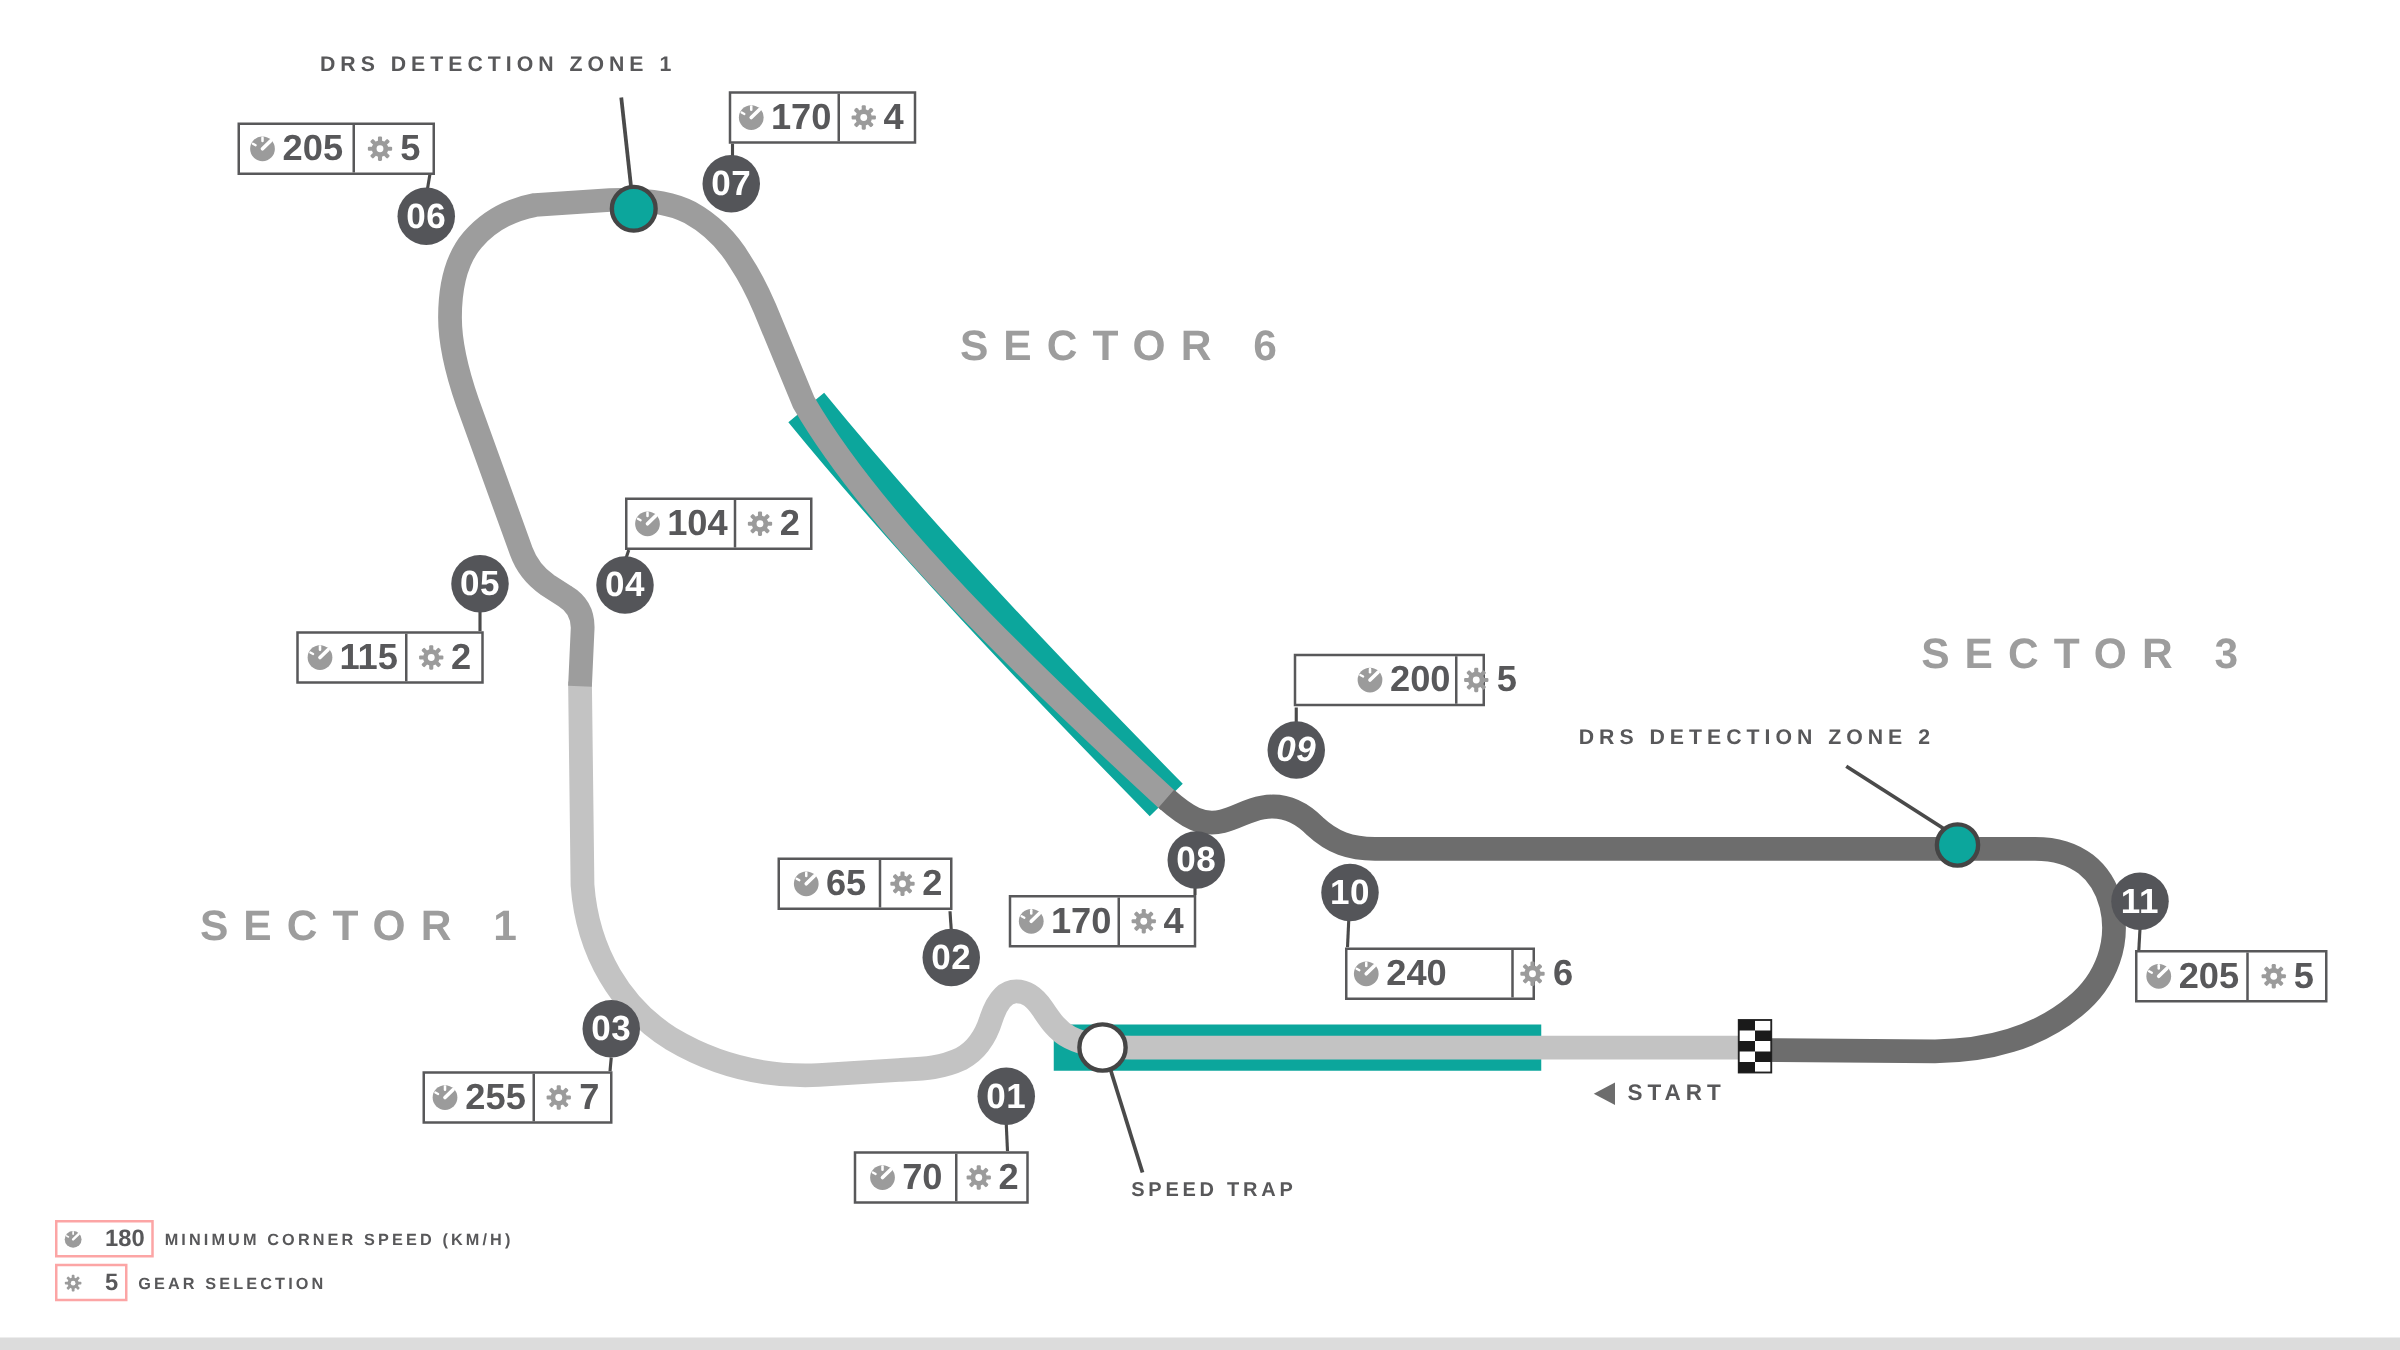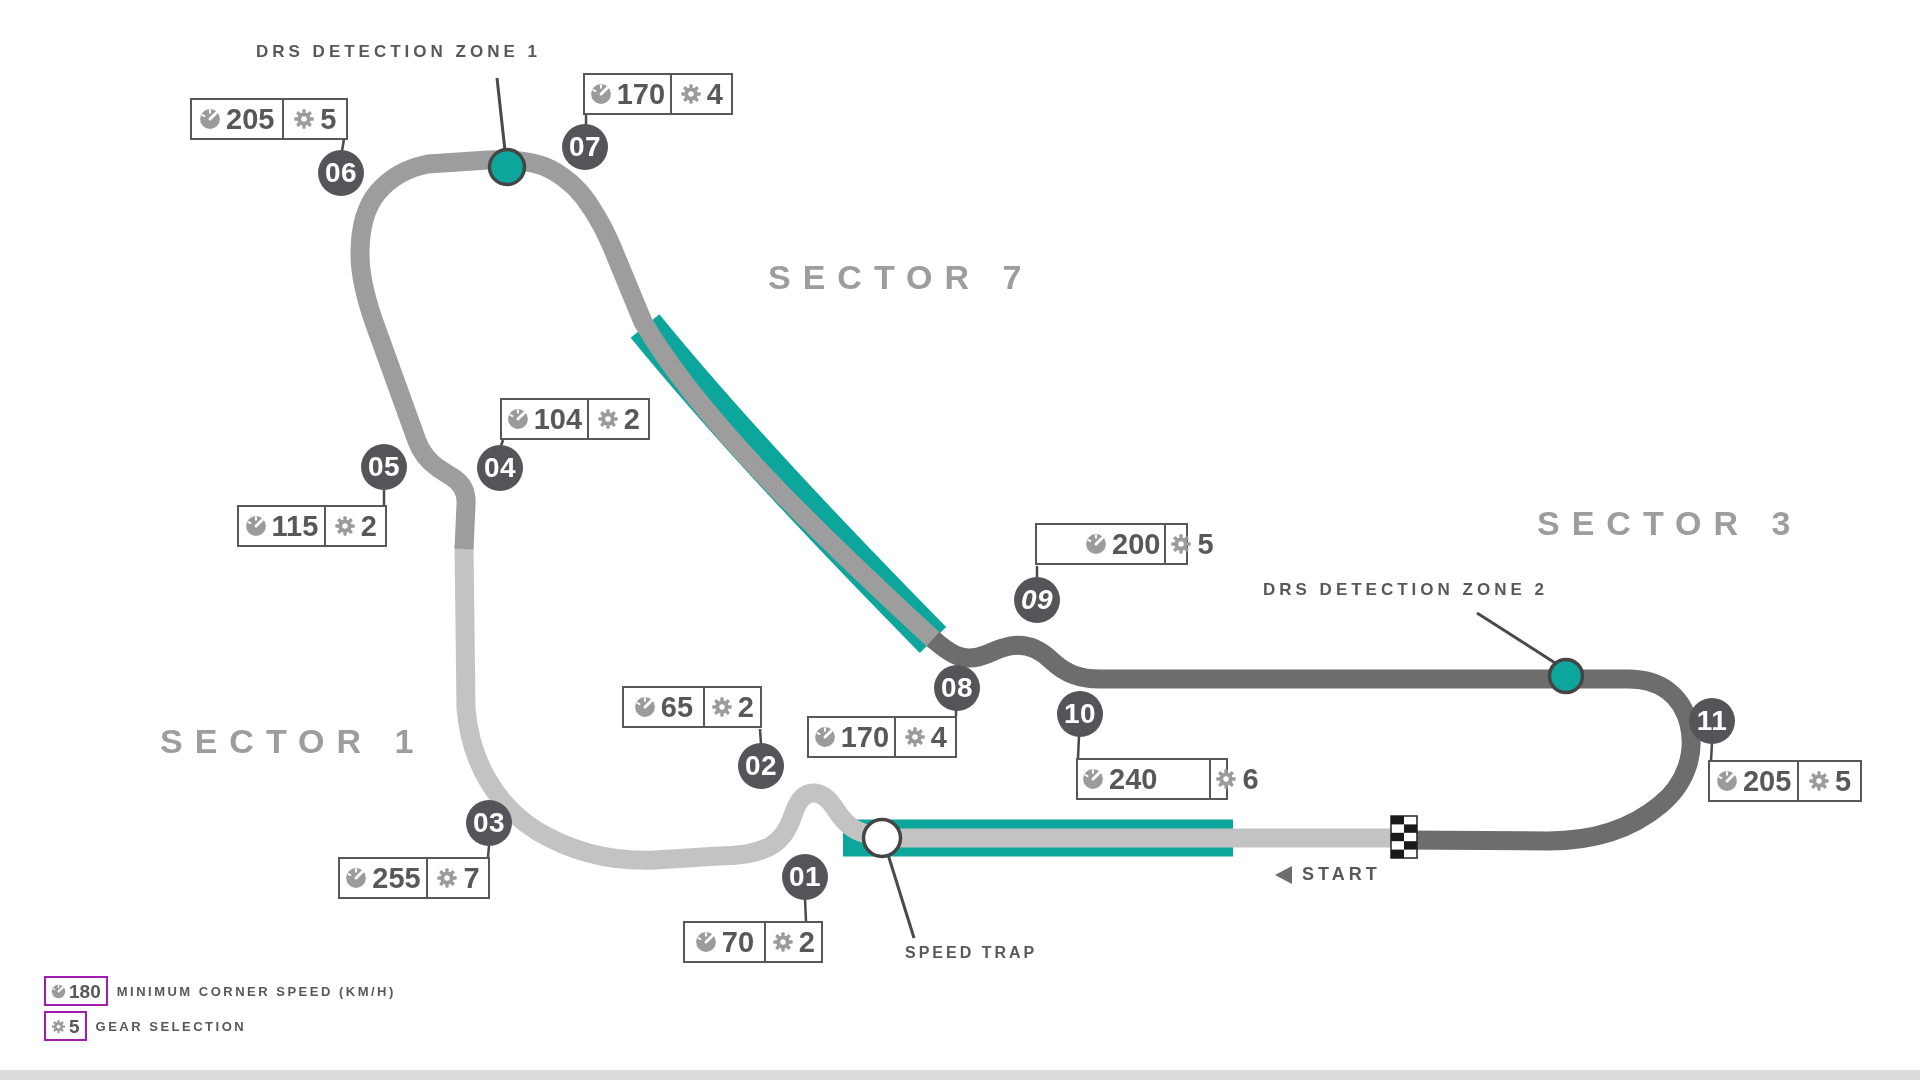--- a/index.html
+++ b/index.html
@@ -23,22 +23,22 @@
   .lab{position:absolute;font-weight:700;color:#58585a;white-space:nowrap;z-index:2;}
   .drs-lab{font-size:17px;letter-spacing:4px;}
   .sector-lab{font-size:34px;letter-spacing:12px;color:#9d9d9d;}
   .speedtrap-lab{font-size:16px;letter-spacing:3px;}
   .start{position:absolute;display:flex;align-items:center;gap:10px;z-index:2;}
   .start-tri{width:0;height:0;border-top:9px solid transparent;border-bottom:9px solid transparent;
              border-right:17px solid #6d6d6d;}
   .start-txt{font-weight:700;font-size:18px;letter-spacing:4px;color:#58585a;}
   
   .lgrow{position:absolute;display:flex;align-items:center;gap:9px;z-index:2;}
-  .lgbox{height:30px;border:2px solid #a21caf;background:#fff;box-sizing:border-box;
-         display:flex;align-items:center;justify-content:center;gap:3px;padding:0 5px;}
+  .lgbox{height:30px;border:2px solid #fca5a5;background:#fff;box-sizing:border-box;
+         display:flex;align-items:center;justify-content:center;gap:18px;padding:0 5px;}
   .lgval{font-weight:700;font-size:19px;color:#58585a;line-height:1;}
   .lglab{font-weight:700;font-size:13px;letter-spacing:2.5px;color:#58585a;white-space:nowrap;}
   .bottom-strip{position:absolute;left:0;bottom:0;width:100%;height:10px;background:#dcdcdc;z-index:1;}
 </style>
 </head>
 <body>
 
 <div class="stage">
 
   <svg width="0" height="0" style="position:absolute">
@@ -116,21 +116,21 @@
         <rect x="1391" y="816" width="13" height="8.4"></rect>
         <rect x="1404" y="824.4" width="13" height="8.4"></rect>
         <rect x="1391" y="832.8" width="13" height="8.4"></rect>
         <rect x="1404" y="841.2" width="13" height="8.4"></rect>
         <rect x="1391" y="849.6" width="13" height="8.4"></rect>
       </g>
     </g>
   </svg>
 
   <div class="lab sector-lab" style="left:160px;top:722px;">SECTOR 1</div>
-  <div class="lab sector-lab" style="left:768px;top:258px;">SECTOR 7</div>
+  <div class="lab sector-lab" style="left:768px;top:258px;">SECTOR 6</div>
   <div class="lab sector-lab" style="left:1537px;top:504px;">SECTOR 3</div>
 
   <div class="lab drs-lab" style="left:256px;top:42px;">DRS DETECTION ZONE 1</div>
   <div class="lab drs-lab" style="left:1263px;top:580px;">DRS DETECTION ZONE 2</div>
 
   <div class="lab speedtrap-lab" style="left:905px;top:944px;">SPEED TRAP</div>
 
   <div class="start" style="left:1275px;top:864px;">
     <span class="start-tri"></span>
     <span class="start-txt">START</span>

